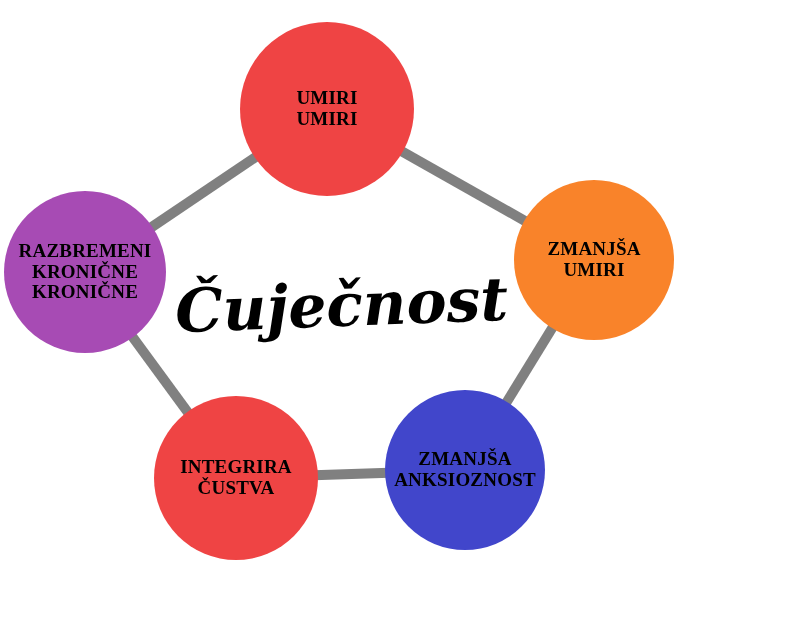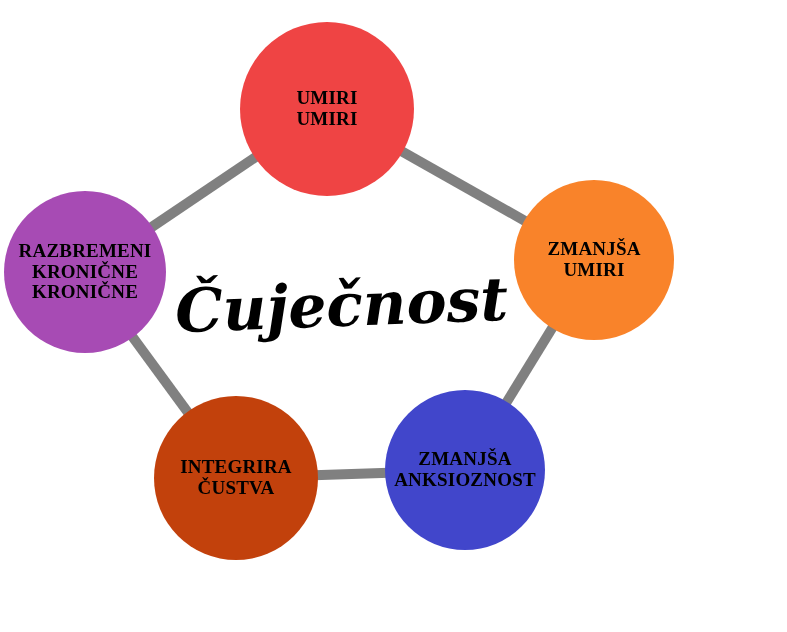--- a/index.html
+++ b/index.html
@@ -82,21 +82,21 @@
     </div>
   </div>
 
   <div class="node" style="left: 385px; top: 390px; width: 160px; height: 160px; background: rgb(65, 70, 203);">
     <div class="node-label" style="font-size: 19px;">
       <div>ZMANJŠA</div>
       <div>ANKSIOZNOST</div>
     </div>
   </div>
 
-  <div class="node" style="left: 154px; top: 396px; width: 164px; height: 164px; background: #c2410c;">
+  <div class="node" style="left: 154px; top: 396px; width: 164px; height: 164px; background: #ef4444;">
     <div class="node-label" style="font-size: 19px;">
       <div>INTEGRIRA</div>
       <div>ČUSTVA</div>
     </div>
   </div>
 
   <div class="node" style="left: 4px; top: 191px; width: 162px; height: 162px; background: rgb(167, 75, 180); align-items: center;">
     <div class="node-label" style="font-size: 19px;">
       <div>RAZBREMENI</div>
       <div>KRONIČNE</div>

